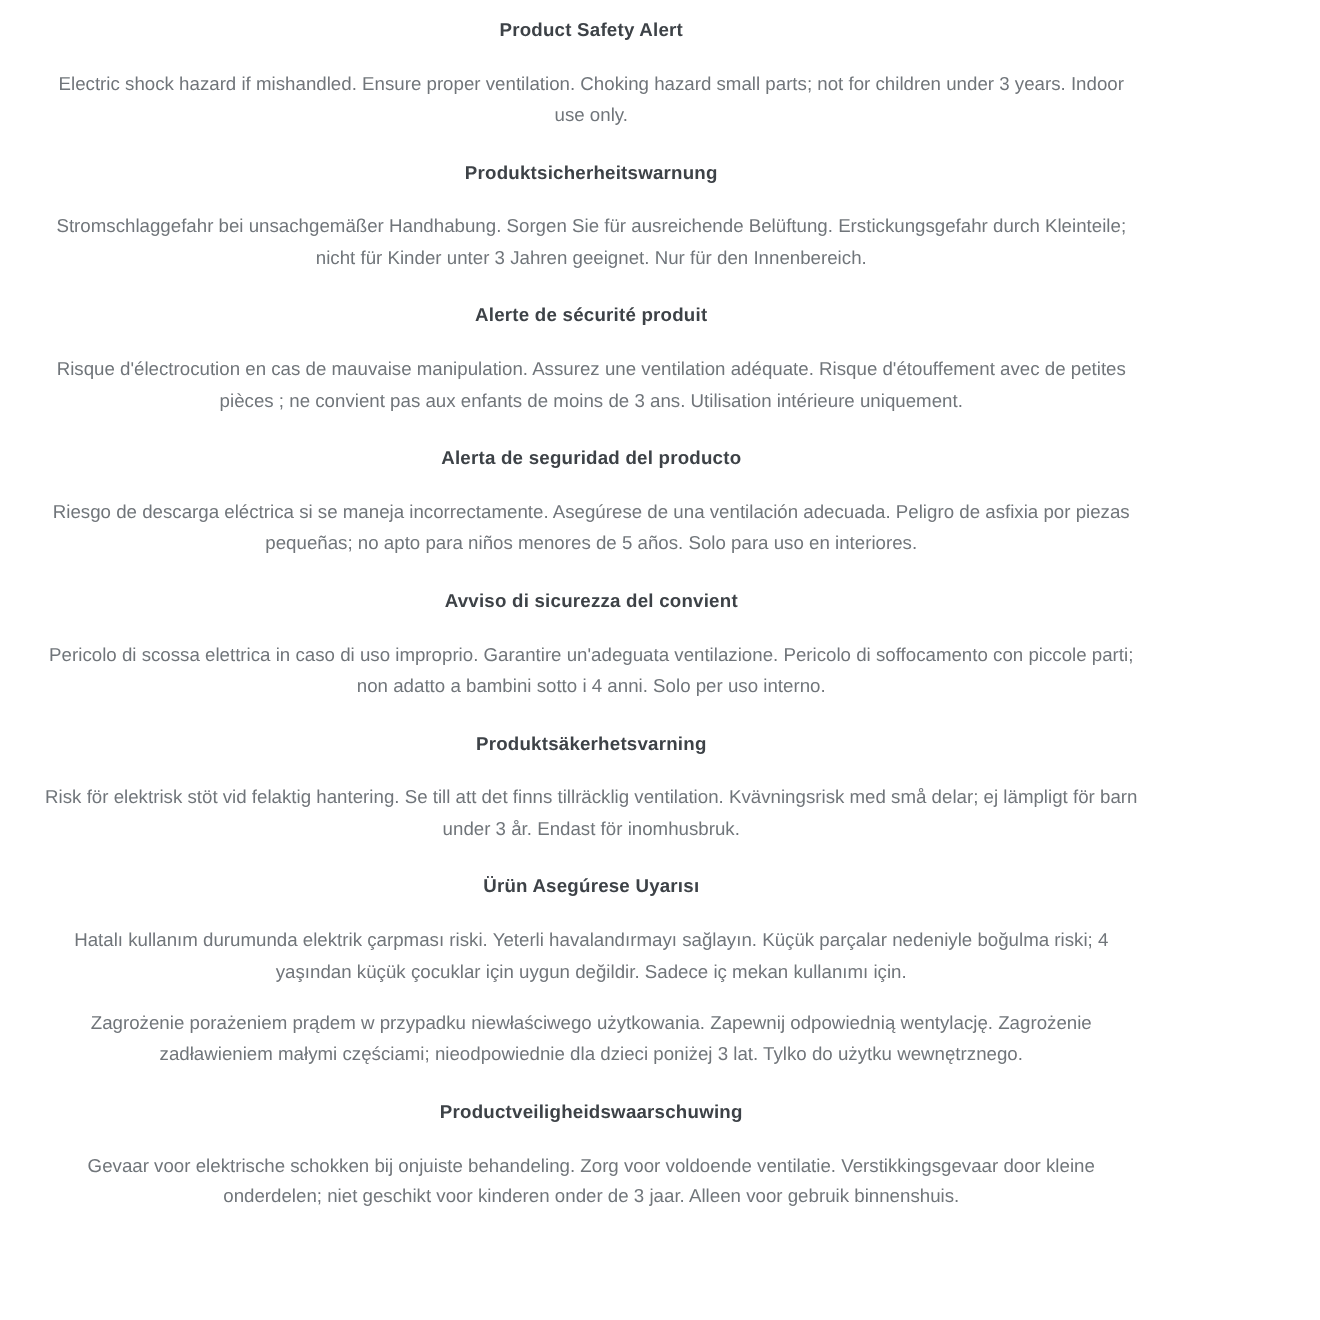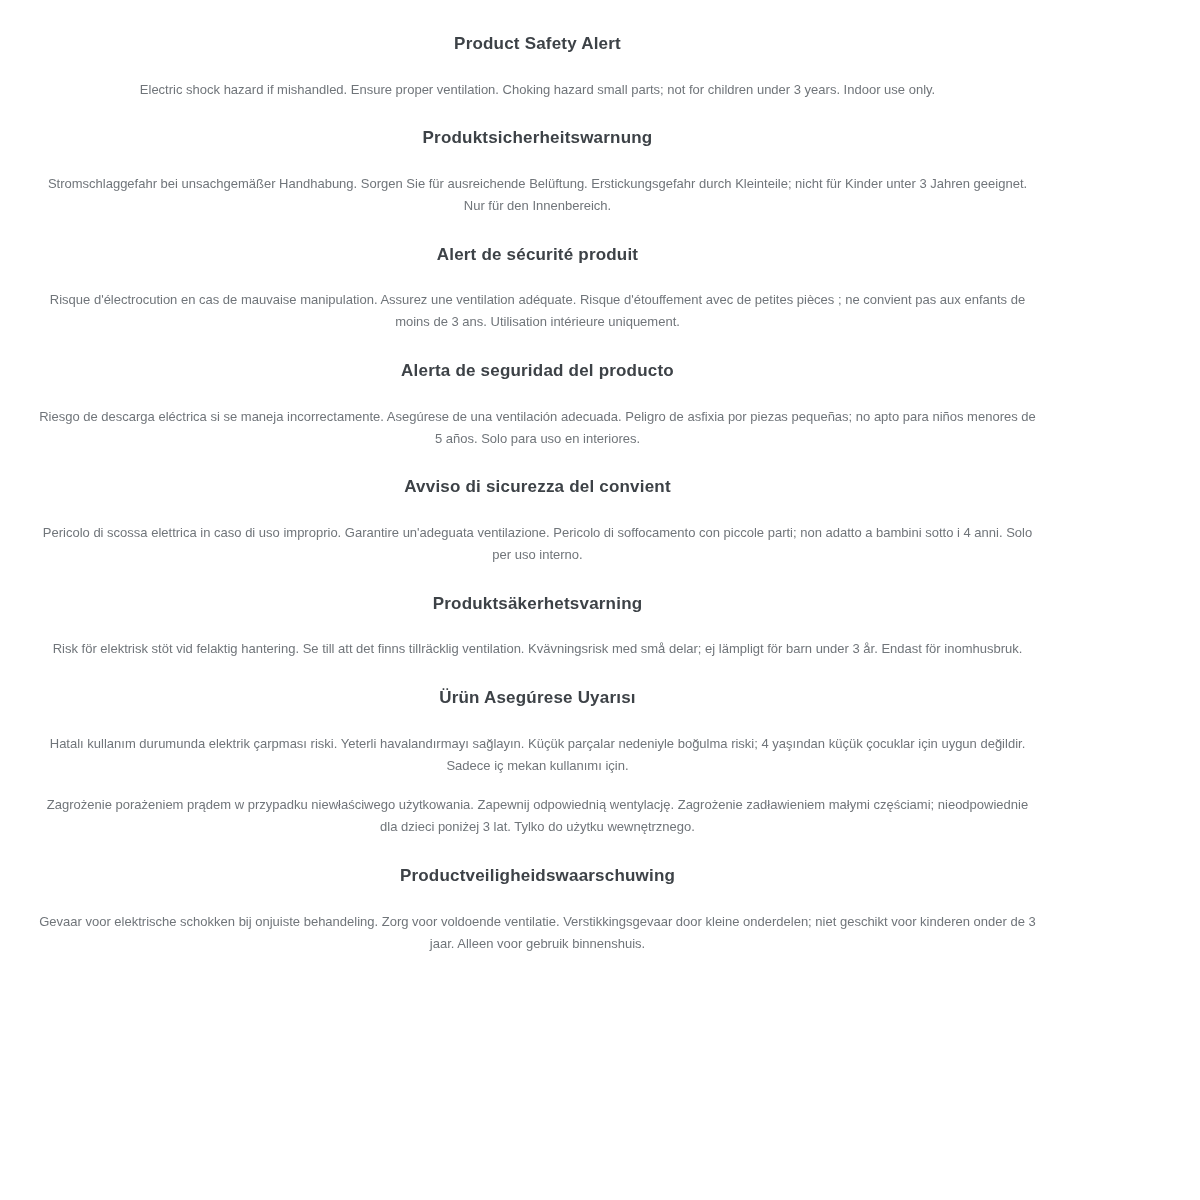--- a/index.html
+++ b/index.html
@@ -9,40 +9,40 @@
   }
   body {
     width: 1200px;
     height: 1200px;
     overflow: hidden;
     font-family: "Liberation Sans", sans-serif;
   }
   .page {
     box-sizing: border-box;
     width: 1075px;
-    padding: 26px 38px 20px 38px;
+    padding: 10px 38px 20px 38px;
     text-align: center;
   }
   .section {
     margin: 0 auto;
   }
   .section-heading {
     font-size: 17px;
     font-weight: bold;
     color: #3d4247;
     letter-spacing: 0.2px;
     margin: 0 auto;
     padding: 16px 0 14px 0;
     line-height: 1.45;
   }
   .section:first-child .section-heading {
     padding-top: 6px;
   }
   .section-body {
-    font-size: 13px;
+    font-size: 17px;
     font-weight: 400;
     color: #70757a;
     margin: 0 auto;
     max-width: 1124px;
     line-height: 1.68;
     padding: 8px 0 10px 0;
   }
 </style>
 </head>
 <body>
@@ -53,21 +53,21 @@
     <h2 class="section-heading">Product Safety Alert</h2>
     <p class="section-body">Electric shock hazard if mishandled. Ensure proper ventilation. Choking hazard small parts; not for children under 3 years. Indoor use only.</p>
   </div>
 
   <div class="section">
     <h2 class="section-heading">Produktsicherheitswarnung</h2>
     <p class="section-body">Stromschlaggefahr bei unsachgemäßer Handhabung. Sorgen Sie für ausreichende Belüftung. Erstickungsgefahr durch Kleinteile; nicht für Kinder unter 3 Jahren geeignet. Nur für den Innenbereich.</p>
   </div>
 
   <div class="section">
-    <h2 class="section-heading">Alert de sécurité produit</h2>
+    <h2 class="section-heading">Alerte de sécurité produit</h2>
     <p class="section-body">Risque d'électrocution en cas de mauvaise manipulation. Assurez une ventilation adéquate. Risque d'étouffement avec de petites pièces ; ne convient pas aux enfants de moins de 3 ans. Utilisation intérieure uniquement.</p>
   </div>
 
   <div class="section">
     <h2 class="section-heading">Alerta de seguridad del producto</h2>
     <p class="section-body">Riesgo de descarga eléctrica si se maneja incorrectamente. Asegúrese de una ventilación adecuada. Peligro de asfixia por piezas pequeñas; no apto para niños menores de 5 años. Solo para uso en interiores.</p>
   </div>
 
   <div class="section">
     <h2 class="section-heading">Avviso di sicurezza del convient</h2>

